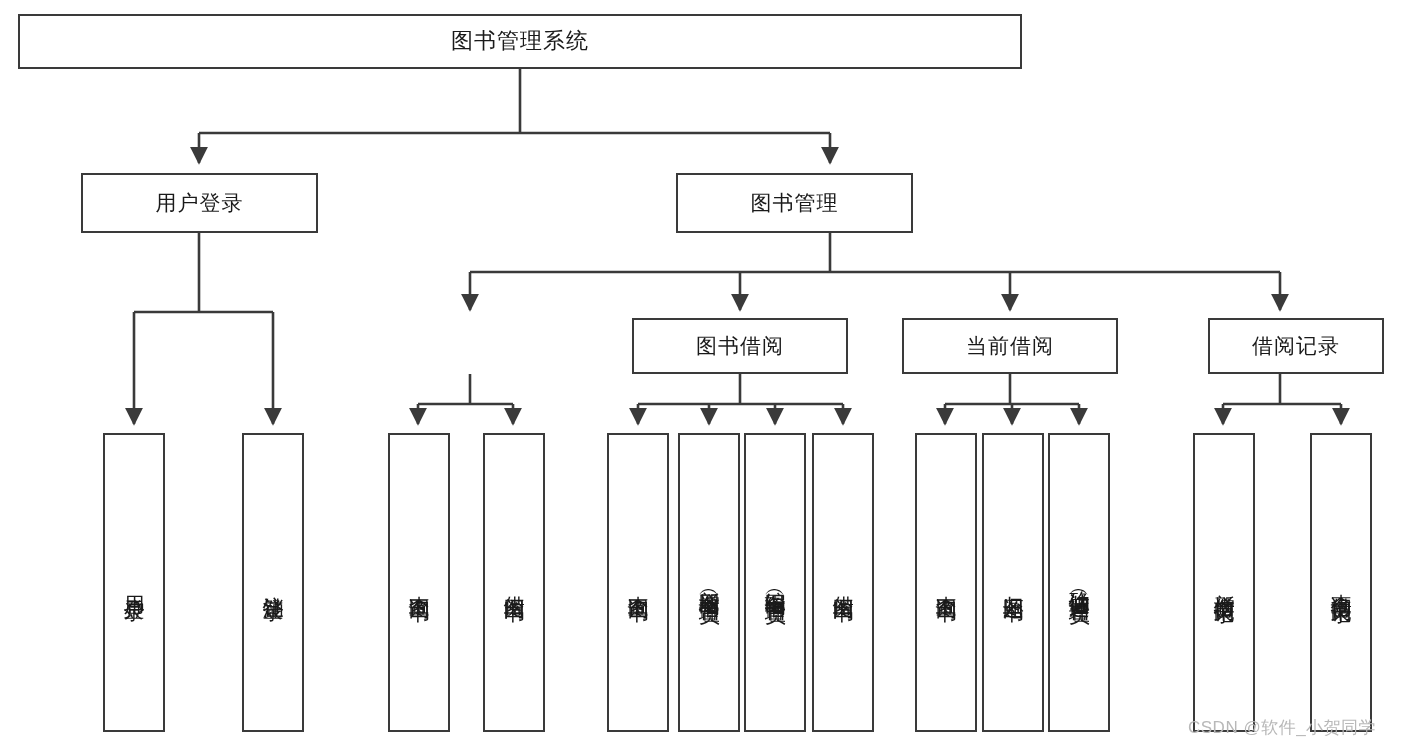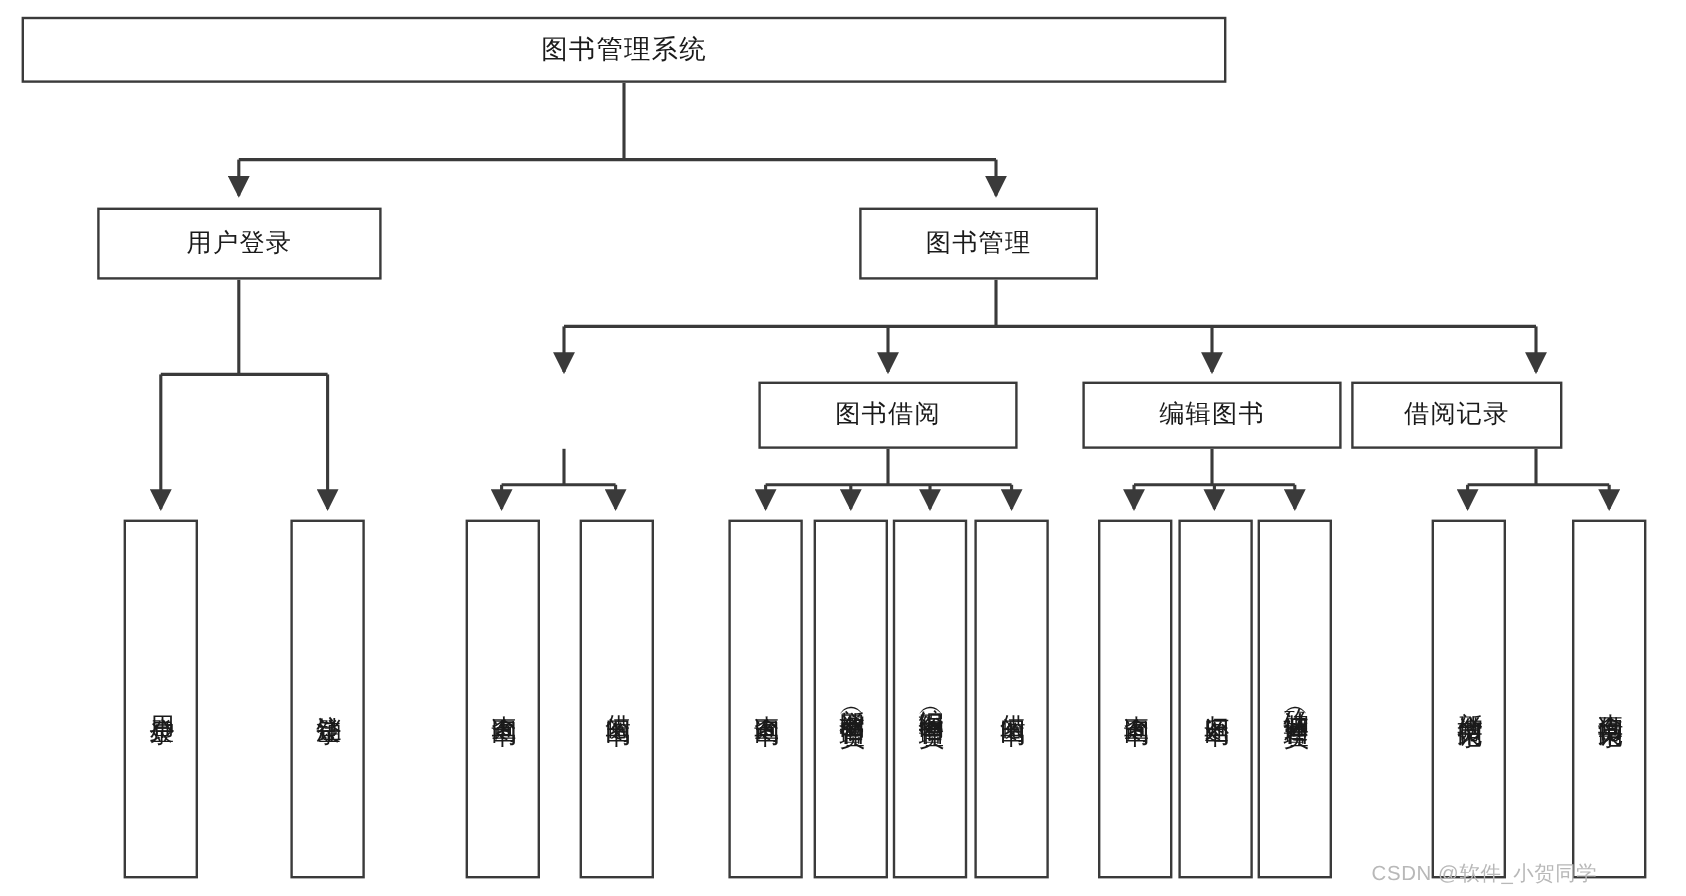--- a/index.html
+++ b/index.html
@@ -124,34 +124,34 @@
   </svg>
 
   <div class="node horiz title" style="left:18px; top:14px; width:1004px; height:55px;">
     <span>图书管理系统</span>
   </div>
 
   <div class="node horiz" style="left:81px; top:173px; width:237px; height:60px;">
     <span>用户登录</span>
   </div>
 
-  <div class="node horiz" style="left:716px; top:173px; width:199px; height:60px;">
+  <div class="node horiz" style="left:676px; top:173px; width:237px; height:60px;">
     <span>图书管理</span>
   </div>
 
 
   <div class="node horiz" style="left:632px; top:318px; width:216px; height:56px;text-align:right;">
     <span>图书借阅</span>
   </div>
 
   <div class="node horiz" style="left:902px; top:318px; width:216px; height:56px;">
-    <span>编辑图书</span>
-  </div>
-
-  <div class="node horiz" style="left:1126px; top:318px; width:176px; height:56px;">
+    <span>当前借阅</span>
+  </div>
+
+  <div class="node horiz" style="left:1208px; top:318px; width:176px; height:56px;">
     <span>借阅记录</span>
   </div>
 
   <div class="node vert" style="left:103px; top:433px; width:62px; height:299px;">
     <span class="vtext">用户登录</span>
   </div>
 
   <div class="node vert" style="left:242px; top:433px; width:62px; height:299px;">
     <span class="vtext">注销登录</span>
   </div>
@@ -193,15 +193,15 @@
   </div>
 
   <div class="node vert" style="left:1193px; top:433px; width:62px; height:299px;">
     <span class="vtext">新增借阅记录</span>
   </div>
 
   <div class="node vert" style="left:1310px; top:433px; width:62px; height:299px;">
     <span class="vtext">查询借阅记录</span>
   </div>
 
-  <div class="watermark" style="left:1143px; top:716px;">CSDN @软件_小贺同学</div>
+  <div class="watermark" style="left:1188px; top:716px;">CSDN @软件_小贺同学</div>
 
 </div>
 
 </body></html>

